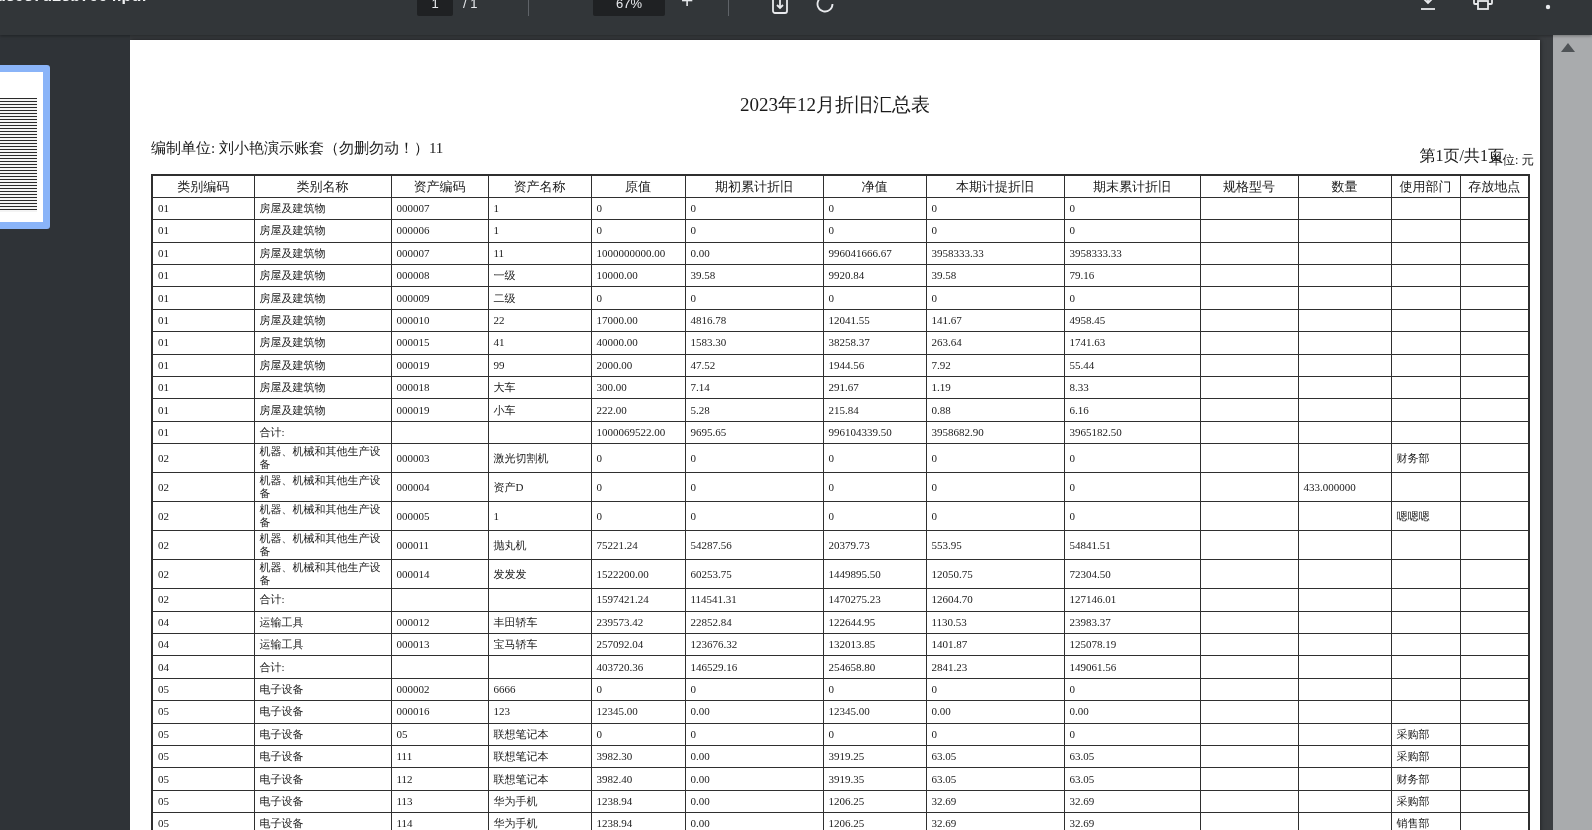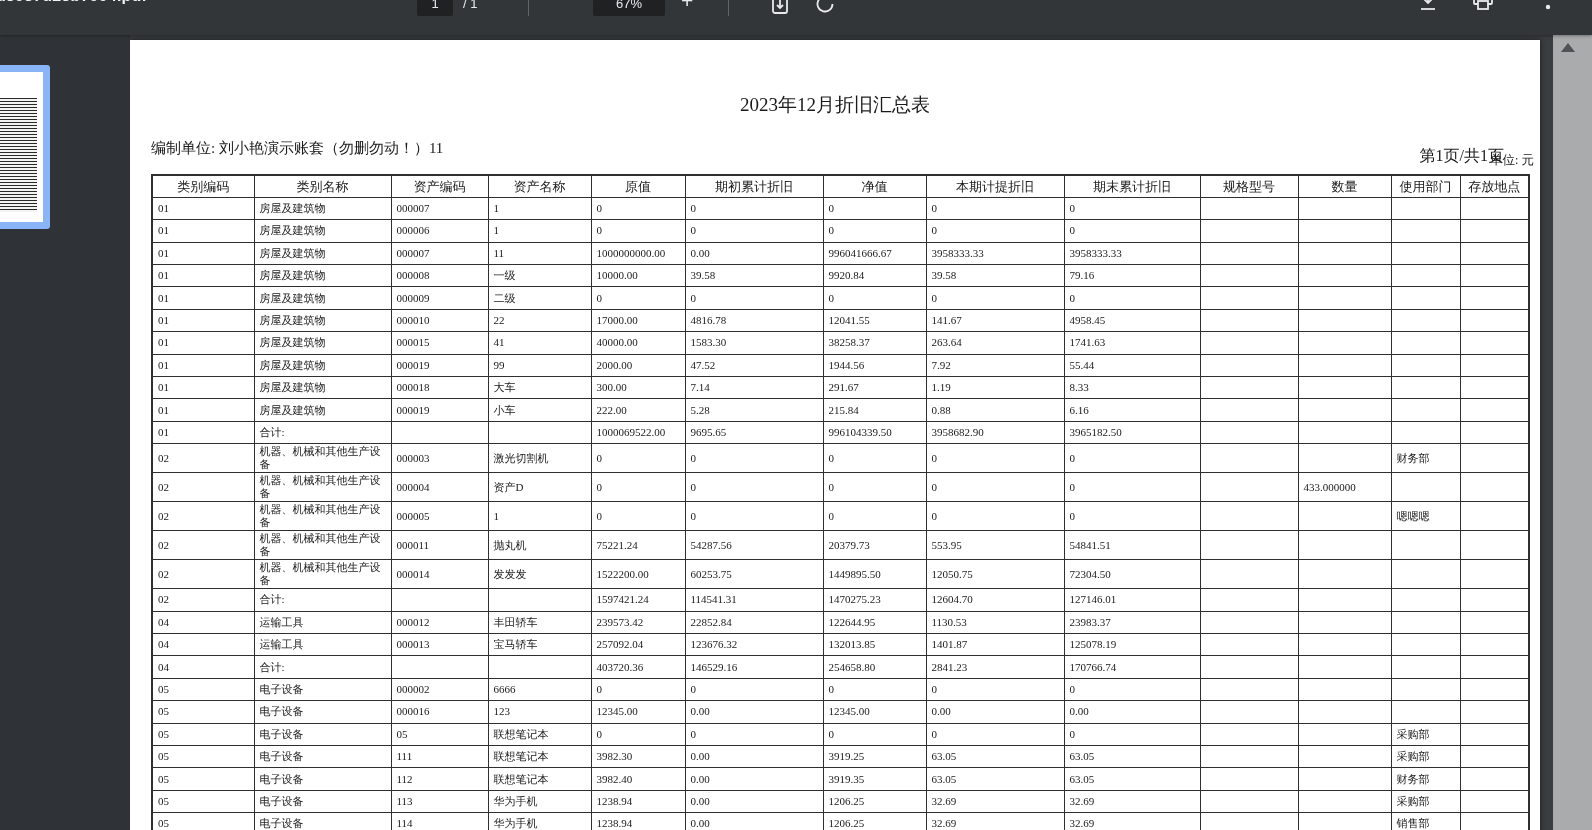--- a/index.html
+++ b/index.html
@@ -443,21 +443,21 @@
         </tr>
         <tr>
           <td>04</td>
           <td>合计:</td>
           <td></td>
           <td></td>
           <td>403720.36</td>
           <td>146529.16</td>
           <td>254658.80</td>
           <td>2841.23</td>
-          <td>170766.74</td>
+          <td>149061.56</td>
           <td></td>
           <td></td>
           <td></td>
           <td></td>
         </tr>
         <tr>
           <td>05</td>
           <td>电子设备</td>
           <td>000002</td>
           <td>6666</td>

